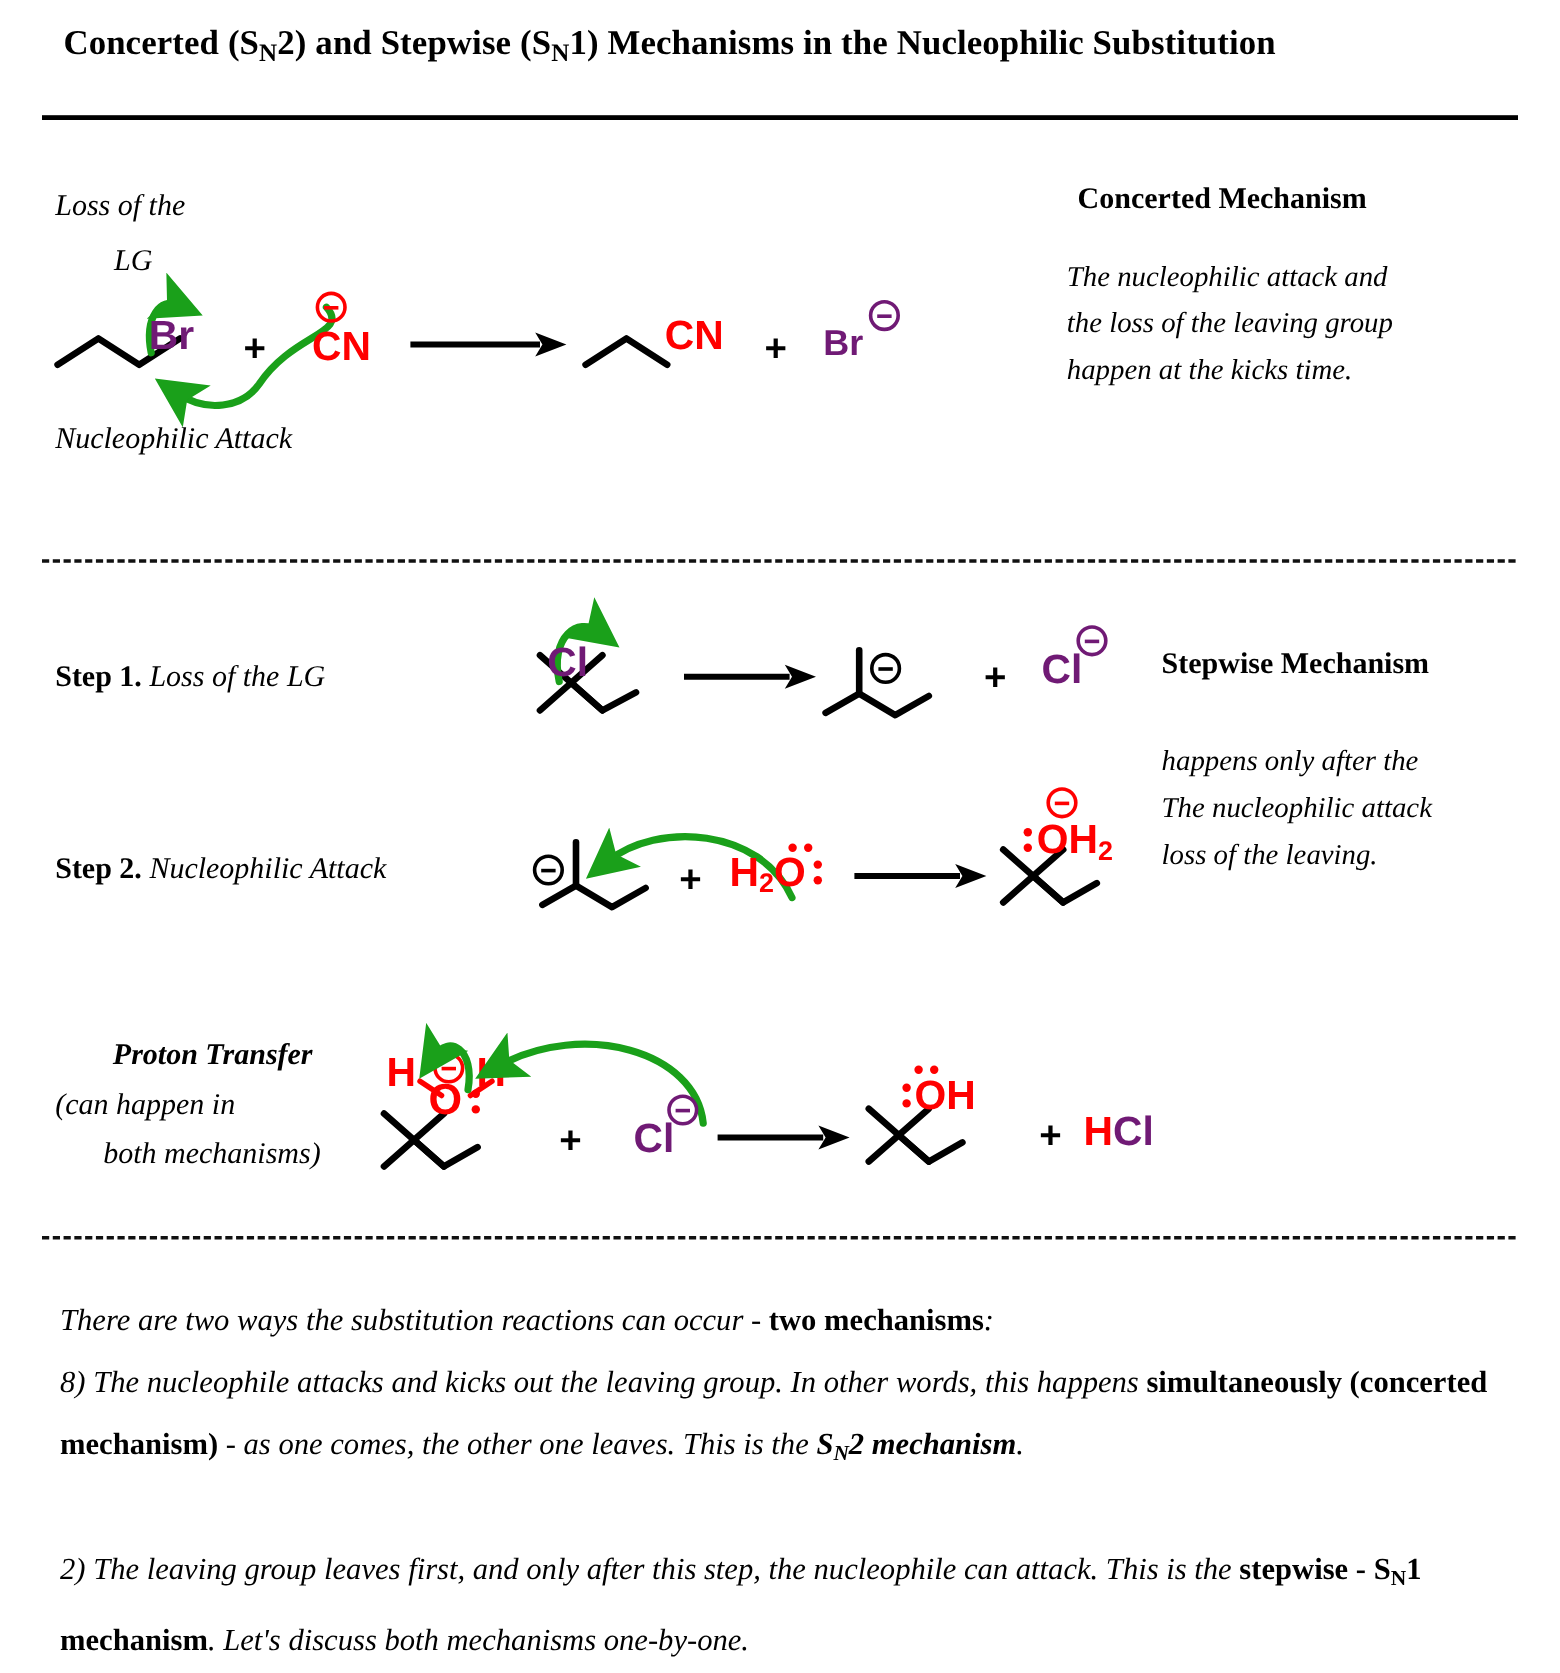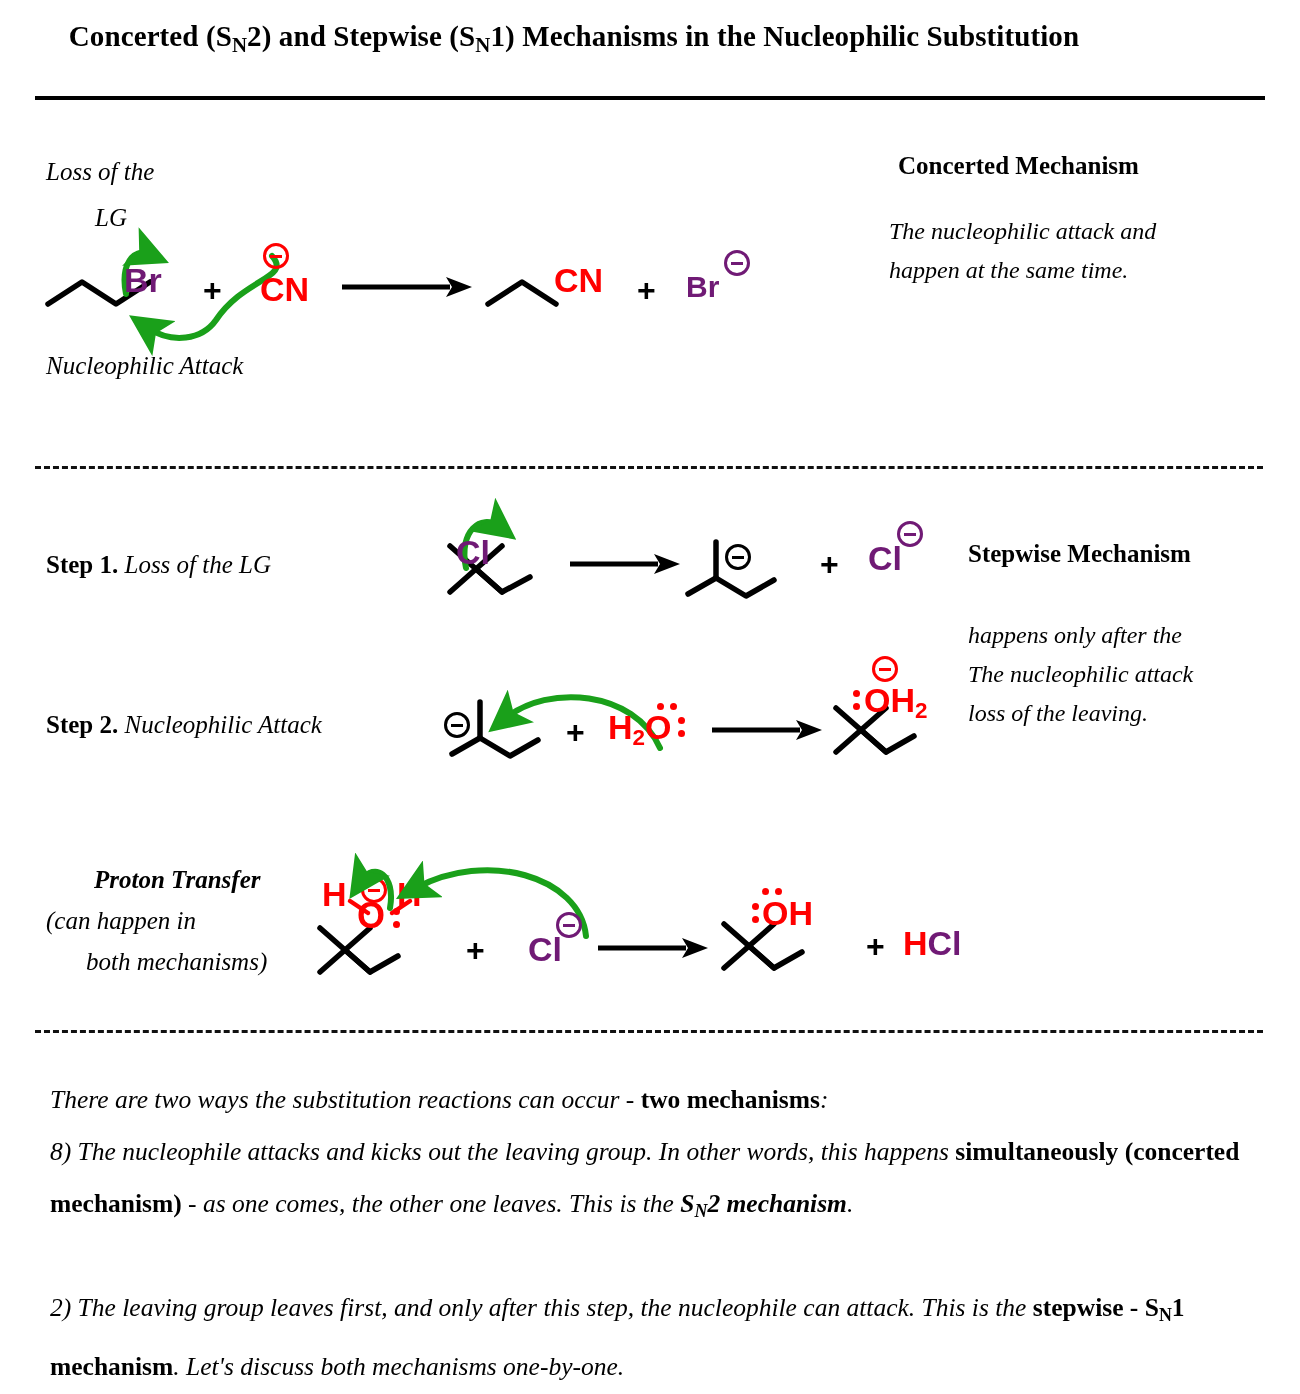--- a/index.html
+++ b/index.html
@@ -19,21 +19,20 @@
 
   
   .title {
     position: absolute;
     left: 0; top: 20px;
     width: 1116px;
     text-align: center;
     font-size: 29px;
     font-weight: bold;
     letter-spacing: 0.1px;
-    padding-left: 16px;
   }
   .title sub { font-size: 0.72em; vertical-align: -0.28em; }
 
   .title-rule {
     position: absolute;
     left: 35px; top: 96px;
     width: 1230px; height: 4px;
     background: #000;
   }
 
@@ -194,21 +193,22 @@
   <div class="atom red" style="left:554px; top:263px;">CN</div>
 
   <div class="plus-sign" style="left:637px; top:274px;">+</div>
 
   <div class="atom blue" style="left:686px; top:272px; font-size:30px;">Br</div>
   <div class="charge blue" style="left:724px; top:250px;"></div>
 
   <div class="section-head" style="left:898px; top:152px;">Concerted Mechanism</div>
   <div class="section-body" style="left:889px; top:212px; width:370px;font-style:italic;">
     <div>The nucleophilic attack and</div>
-    <div>happen at the same time.</div>
+    <div>the loss of the leaving group</div>
+    <div>happen at the kicks time.</div>
   </div>
 
   <div class="divider" id="divider-1"></div>
 
   <div class="step-lbl" style="left:46px; top:551px;">
     <b>Step 1.</b> <i>Loss of the LG</i>
   </div>
 
   <svg width="130" height="90" style="left:440px; top:536px;" viewBox="0 0 130 90">
     <g fill="none" stroke="#000" stroke-width="5.5" stroke-linecap="round" stroke-linejoin="round">

